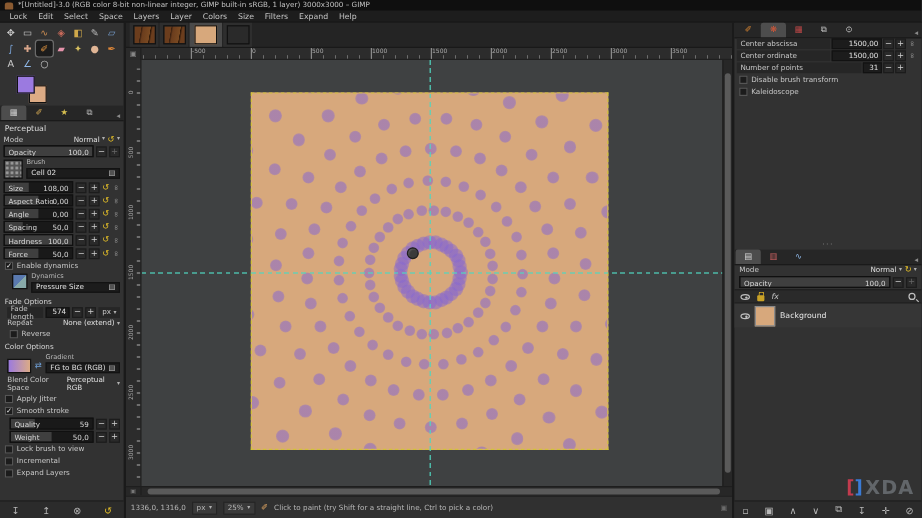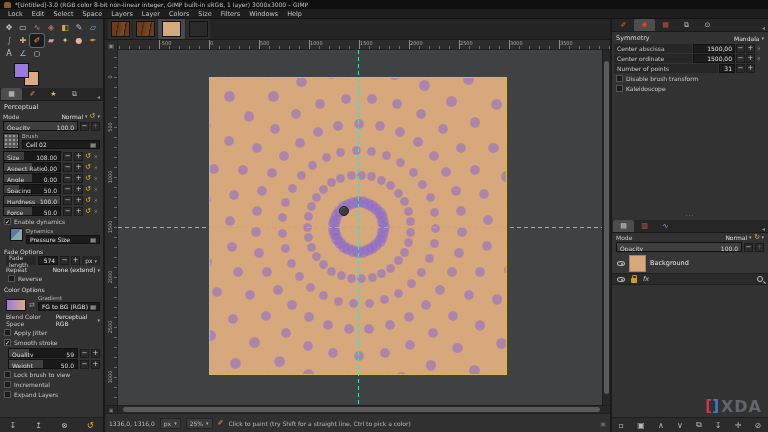--- a/index.html
+++ b/index.html
@@ -127,21 +127,21 @@
   <div id="menubar">
       <span class="menu-item">Lock</span>
       <span class="menu-item">Edit</span>
       <span class="menu-item">Select</span>
       <span class="menu-item">Space</span>
       <span class="menu-item">Layers</span>
       <span class="menu-item">Layer</span>
       <span class="menu-item">Colors</span>
       <span class="menu-item">Size</span>
       <span class="menu-item">Filters</span>
-      <span class="menu-item">Windows</span>
+      <span class="menu-item">Expand</span>
       <span class="menu-item">Help</span>
     </div>
 
   <div id="main">
 
     <div id="left-dock">
       <div id="toolbox">
           <div class="tool" style="color: rgb(201, 201, 201);">✥</div>
           <div class="tool" style="color: rgb(201, 201, 201);">▭</div>
           <div class="tool" style="color: rgb(201, 139, 82);">∿</div>
@@ -662,27 +662,20 @@
     <div id="right-dock">
       <div class="dock-tabs" id="sym-tabs">
           <span class="dtab" style="color: rgb(208, 128, 48);">✐</span>
           <span class="dtab selected" style="color: rgb(216, 88, 56);">❋</span>
           <span class="dtab" style="color: rgb(192, 72, 72);">▦</span>
           <span class="dtab" style="color: rgb(192, 192, 192);">⧉</span>
           <span class="dtab" style="color: rgb(192, 192, 192);">⊙</span>
           <span class="dtab-menu">◂</span>
         </div>
 
-      <div id="symmetry-head">
-        <span class="lbl">Symmetry</span>
-        <span class="right">
-          <span style="color:#e0e0e0;">Mandala</span>
-          <span class="arrow">▾</span>
-        </span>
-      </div>
 
       <div class="spin-row">
         <span class="labbox" style="width:78px;">Center abscissa</span>
         <span class="valbox" style="width:42px;">1500,00</span>
         <span class="sbtn bmin">−</span>
         <span class="sbtn bplu">+</span>
         <span class="chain">∞</span>
       </div>
       <div class="spin-row">
         <span class="labbox" style="width:78px;">Center ordinate</span>
@@ -730,31 +723,31 @@
       <div class="row" style="padding:0 4px;">
         <span class="strack">
           <span class="sfill" style="width:100%"></span>
           <span class="slab">Opacity</span>
           <span class="sval">100,0</span>
         </span>
         <span class="sbtn bmin">−</span>
         <span class="sbtn bplu dim">+</span>
       </div>
 
-      <div id="layer-row">
-        <span class="eye"></span>
-        <span id="layer-thumb" style="background: rgb(215, 168, 124);"></span>
-        <span id="layer-name">Background</span>
-      </div>
-
       <div id="lock-row">
         <span class="eye"></span>
         <span class="lockpad"></span>
         <span class="fx">fx</span>
         <span class="mag" style="margin-left:auto;"></span>
+      </div>
+
+      <div id="layer-row">
+        <span class="eye"></span>
+        <span id="layer-thumb" style="background: rgb(215, 168, 124);"></span>
+        <span id="layer-name">Background</span>
       </div>
 
       <div id="watermark">
         <span id="wm-br1">[</span>
         <span id="wm-br2">]</span>
         <span id="wm-text">XDA</span>
       </div>
 
       <div id="right-bottom">
           <span class="ibtn" style="color: rgb(184, 184, 184);">▫</span>

